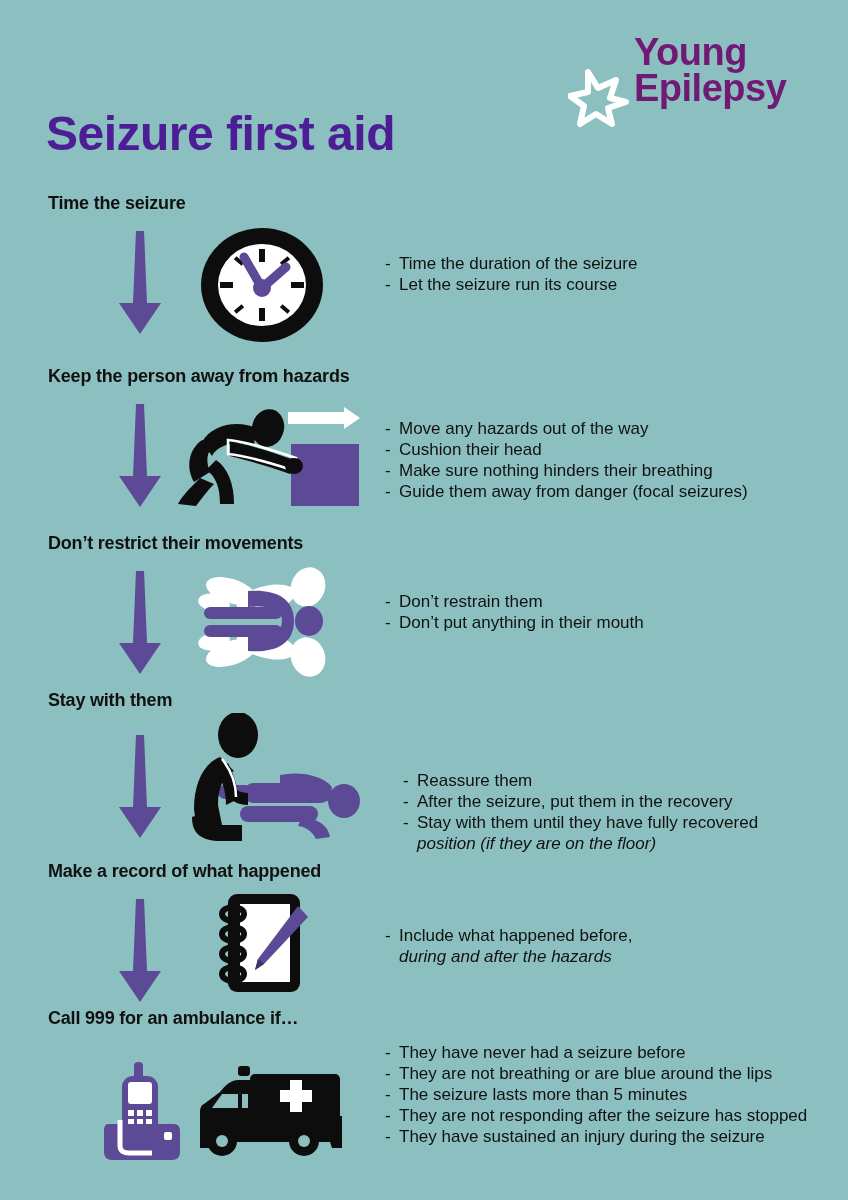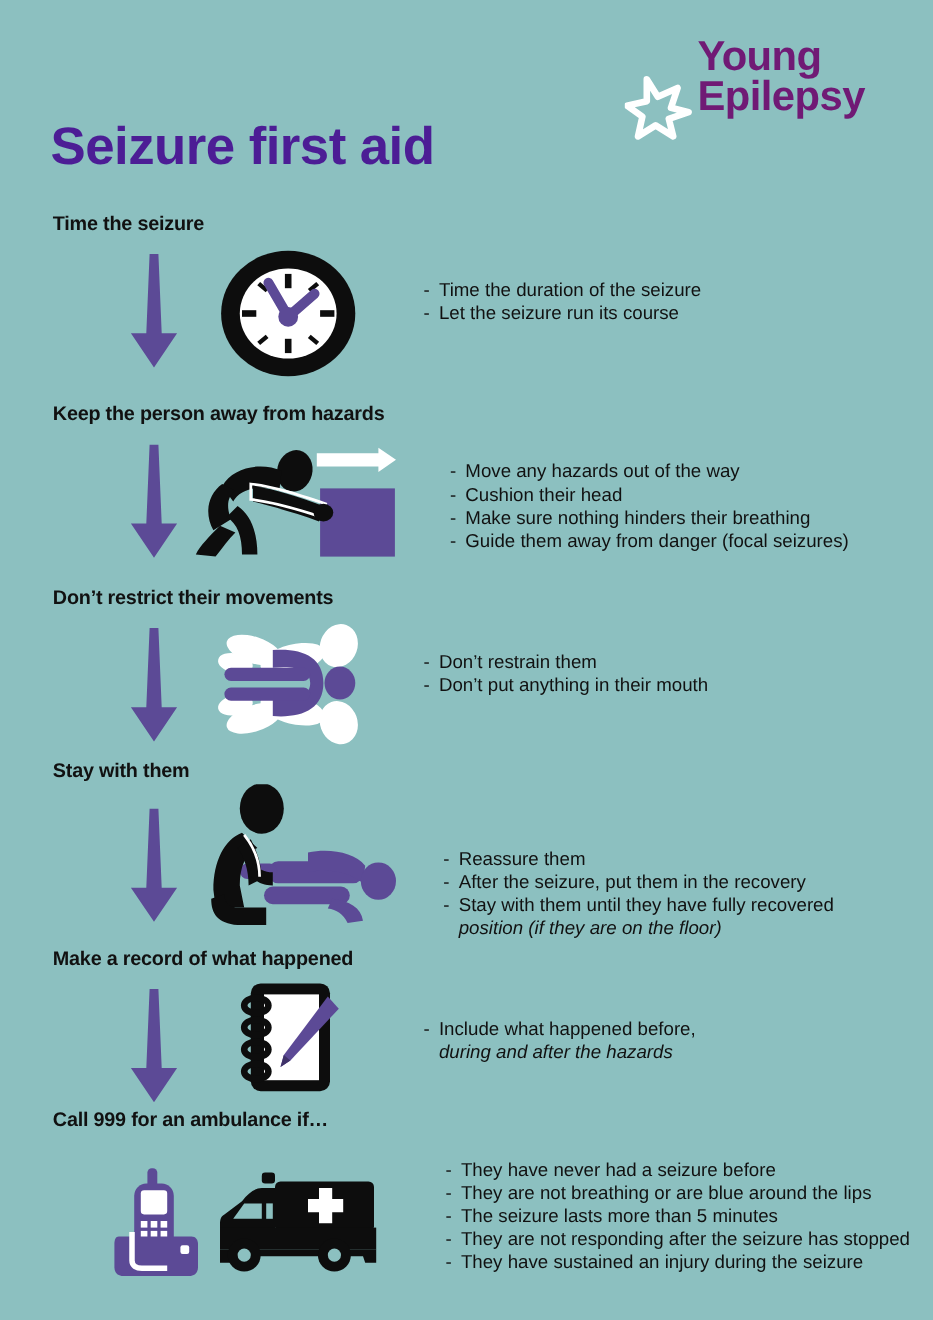--- a/index.html
+++ b/index.html
@@ -138,21 +138,21 @@
       <ellipse cx="96" cy="22" rx="16" ry="19" fill="#0d0d0d" transform="rotate(14 96 22)"></ellipse>
       <path d="M30 36 C40 18, 66 14, 84 22 L82 40 C66 34, 46 38, 40 50 Z" fill="#0d0d0d"></path>
       <path d="M30 34 C16 44, 14 62, 22 76 L38 66 C34 56, 34 46, 42 40 Z" fill="#0d0d0d"></path>
       <path d="M28 72 C18 82, 10 90, 6 98 L24 100 C30 92, 36 84, 42 78 Z" fill="#0d0d0d"></path>
       <path d="M44 54 C56 62, 62 78, 62 98 L48 98 C48 82, 44 70, 34 64 Z" fill="#0d0d0d"></path>
       <path d="M58 36 C76 38, 100 46, 122 54 L118 68 C96 60, 74 54, 58 50 Z" fill="#0d0d0d"></path>
       <path d="M56 34 C76 36, 100 44, 124 52 L120 64 C96 56, 74 50, 56 48 Z" fill="none" stroke="#ffffff" stroke-width="2.5"></path>
       <ellipse cx="122" cy="60" rx="9" ry="8" fill="#0d0d0d"></ellipse>
     </svg>
 
-    <div class="bullets" style="left:385px; top:52px;margin-left:24px;">
+    <div class="bullets" style="left:385px; top:52px;">
       <span class="b"><span class="dash">-</span><span>Move any hazards out of the way</span></span>
       <span class="b"><span class="dash">-</span><span>Cushion their head</span></span>
       <span class="b"><span class="dash">-</span><span>Make sure nothing hinders their breathing</span></span>
       <span class="b"><span class="dash">-</span><span>Guide them away from danger (focal seizures)</span></span>
     </div>
   </div>
 
   <div class="section" style="top:533px;">
     <div class="sec-heading">Don’t restrict their movements</div>
 
@@ -272,21 +272,21 @@
       <rect x="46" y="10" width="12" height="10" rx="3" fill="#0d0d0d"></rect>
       <circle cx="30" cy="85" r="15" fill="#0d0d0d"></circle>
       <circle cx="30" cy="85" r="6" fill="#8cc0c0"></circle>
       <circle cx="112" cy="85" r="15" fill="#0d0d0d"></circle>
       <circle cx="112" cy="85" r="6" fill="#8cc0c0"></circle>
       <path d="M98 24 L110 24 L110 34 L120 34 L120 46 L110 46 L110 56 L98 56 L98 46 L88 46 L88 34 L98 34 Z" fill="#ffffff"></path>
       <path d="M30 38 L46 38 L46 52 L20 52 Z" fill="#8cc0c0"></path>
       <rect x="50" y="38" width="6" height="14" fill="#8cc0c0"></rect>
     </svg>
 
-    <div class="bullets" style="left:385px; top:45px;margin-left:20px;">
+    <div class="bullets" style="left:385px; top:34px;">
       <span class="b"><span class="dash">-</span><span>They have never had a seizure before</span></span>
       <span class="b"><span class="dash">-</span><span>They are not breathing or are blue around the lips</span></span>
       <span class="b"><span class="dash">-</span><span>The seizure lasts more than 5 minutes</span></span>
       <span class="b"><span class="dash">-</span><span>They are not responding after the seizure has stopped</span></span>
       <span class="b"><span class="dash">-</span><span>They have sustained an injury during the seizure</span></span>
     </div>
   </div>
 
 </div>
 

